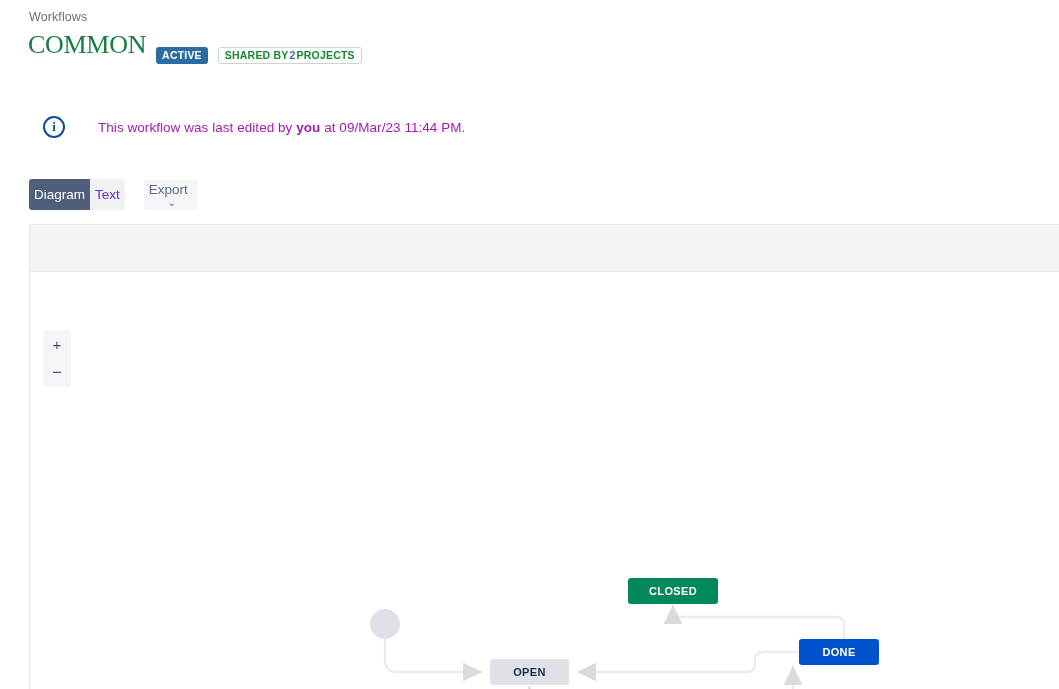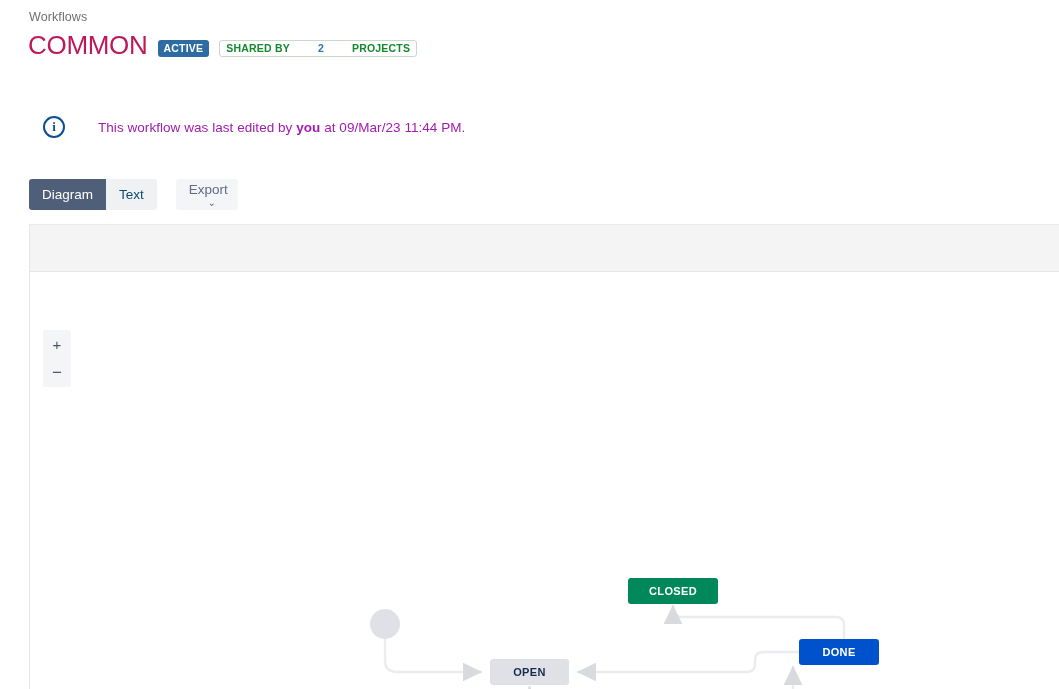--- a/index.html
+++ b/index.html
@@ -15,34 +15,33 @@
   
   .breadcrumb {
     position: absolute; left: 29px; top: 10px;
     font-size: 12.5px; color: #707070; letter-spacing: .1px;
   }
   .title-row {
     position: absolute; left: 28px; top: 30px;
     display: flex; align-items: center; gap: 10px;
   }
   .page-title {
-    font-size: 26px; font-weight: 400; color: #be185d;
-    letter-spacing: -.3px; line-height: 30px;
+    font-size: 26px; font-weight: 400; color: #15803d;
+    letter-spacing: -.3px; line-height: 30px; font-family: Liberation Serif, serif;
   }
   .badge {
     display: inline-flex; align-items: center; justify-content: center;
     height: 17px; padding: 0 6px; border-radius: 3px;
     font-size: 10.5px; font-weight: bold; letter-spacing: .2px;
-    white-space: nowrap; position: relative; top: 3px;
+    white-space: nowrap; position: relative; top: 10px;
   }
   .badge-active { background: #2d6ca2; color: #ffffff; }
   .badge-shared {
     background: #ffffff; color: #14892c;
     border: 1px solid #c7d9c9;
-    gap: 27px;
   }
   .badge-shared .cnt { color: #3572b0; padding: 0 1px; }
 
   
   .info-row {
     position: absolute; left: 43px; top: 116px;
     display: flex; align-items: center;
   }
   .info-icon {
     width: 22px; height: 22px; flex: 0 0 22px;
@@ -58,26 +57,26 @@
   }
   .info-text b { font-weight: bold; }
 
   
   .toolbar {
     position: absolute; left: 29px; top: 179px;
     display: flex; align-items: center;
   }
   .btn {
     height: 31px; display: inline-flex; align-items: center; justify-content: center;
-    padding: 0 13px; font-size: 13.5px; border: none; cursor: pointer;
+    padding: 0 5px; font-size: 13.5px; border: none; cursor: pointer;
     border-radius: 3px; color: #505f79; background: #f4f5f7;
     font-family: "Liberation Sans", sans-serif;
   }
   .btn.primary { background: #505f79; color: #ffffff; border-radius: 3px 0 0 3px; }
-  .btn.second  { background: #f0f1f3; color: #0c4a6e; border-radius: 0 3px 3px 0; }
+  .btn.second  { background: #f0f1f3; color: #6d28d9; border-radius: 0 3px 3px 0; }
   .btn.export  { margin-left: 19px; background: #f4f5f7; color: #5e6c84; padding-right: 10px; flex-direction: column; }
   .chev { display: inline-block; margin-left: 7px; font-size: 10px; line-height: 1; position: relative; top: 1px; }
 
   
   .canvas-wrap {
     position: absolute; left: 29px; top: 224px;
     width: 1030px; height: 465px;
     background: #ffffff;
     border-left: 1px solid #e4e6ea;
     border-top: 1px solid #e9eaed;

